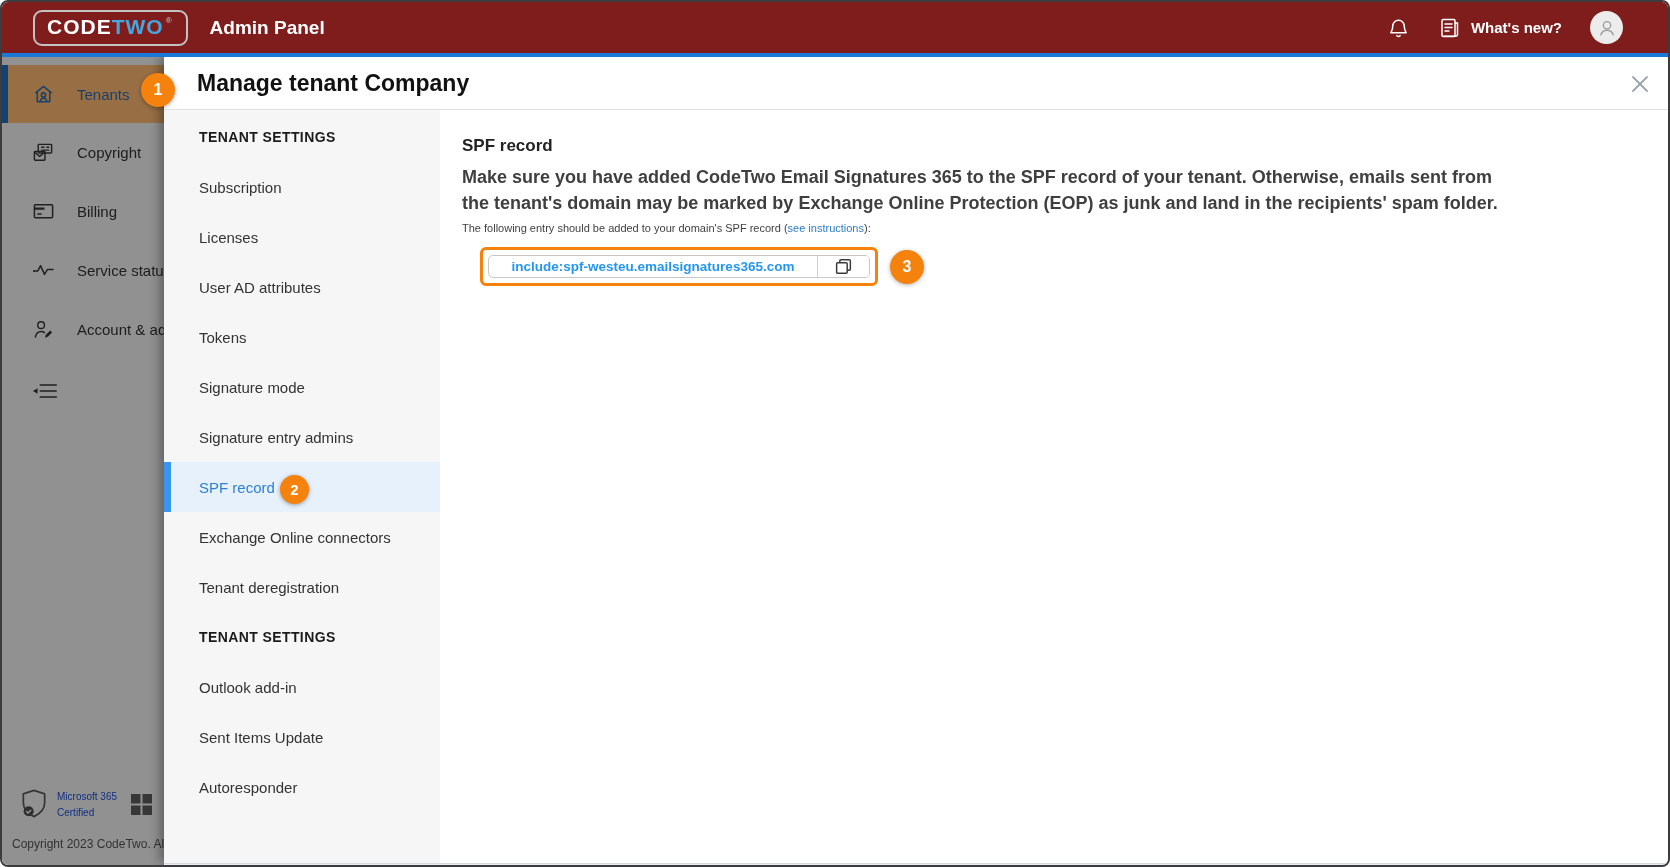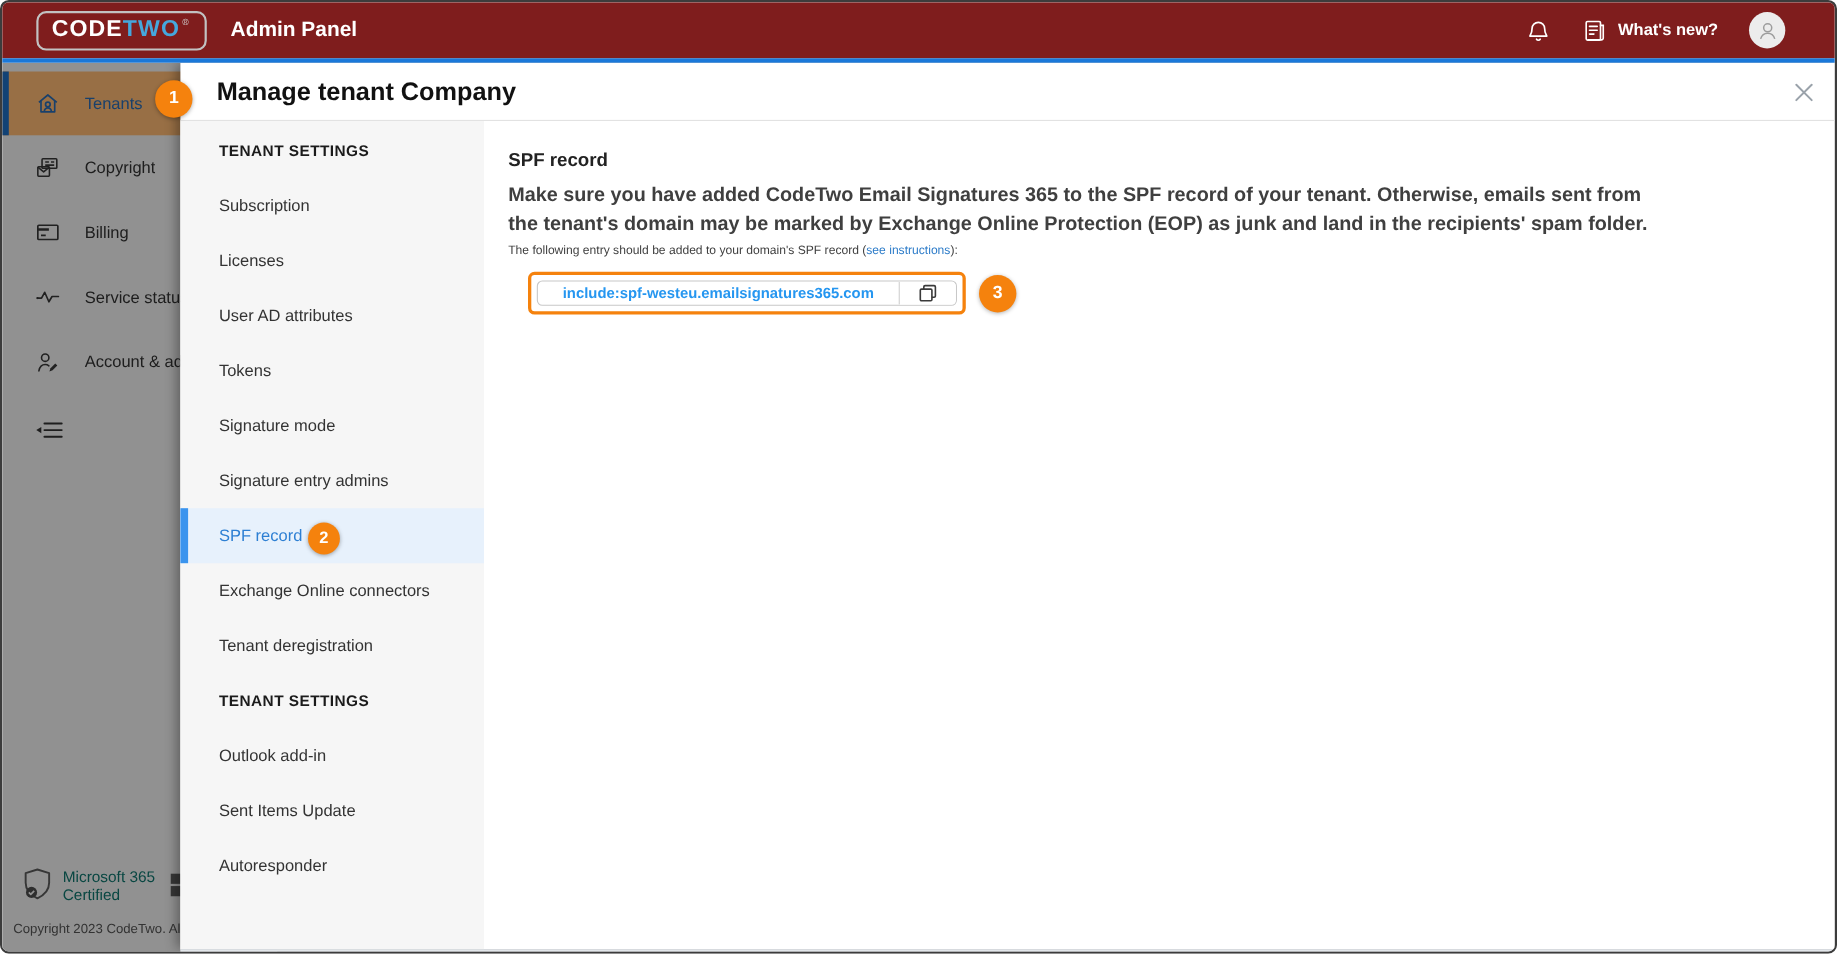--- a/index.html
+++ b/index.html
@@ -59,21 +59,21 @@
   }
   .side-item .lbl { overflow:hidden; }
   .side-item.selected {
     background:#fdba74; border-left:6px solid #1f6fc4; padding-left:24px;
     color:#2b6cb3; font-weight:400;
   }
   .side-item:first-child { height:58px; margin-top:8px; }
   .collapse-row { margin-top:22px; padding-left:30px; cursor:pointer; }
   .side-footer { position:absolute; left:0; bottom:0; width:100%; }
   .ms-cert { display:flex; align-items:center; padding-left:17px; }
-  .ms-cert-text { margin-left:8px; color:#0f766e; font-size:14px; line-height:16px; }
+  .ms-cert-text { margin-left:8px; color:#1d4ed8; font-size:10px; line-height:16px; }
   .ms-logo { margin-left:14px; }
   .copyright {
     margin:16px 0 14px 10px; color:#555555; font-size:12px; white-space:nowrap;
   }
 
   
   .dim-overlay {
     position:absolute; left:0; top:55px; width:100%; height:812px;
     background:rgba(0,0,0,0.40); z-index:2;
   }

